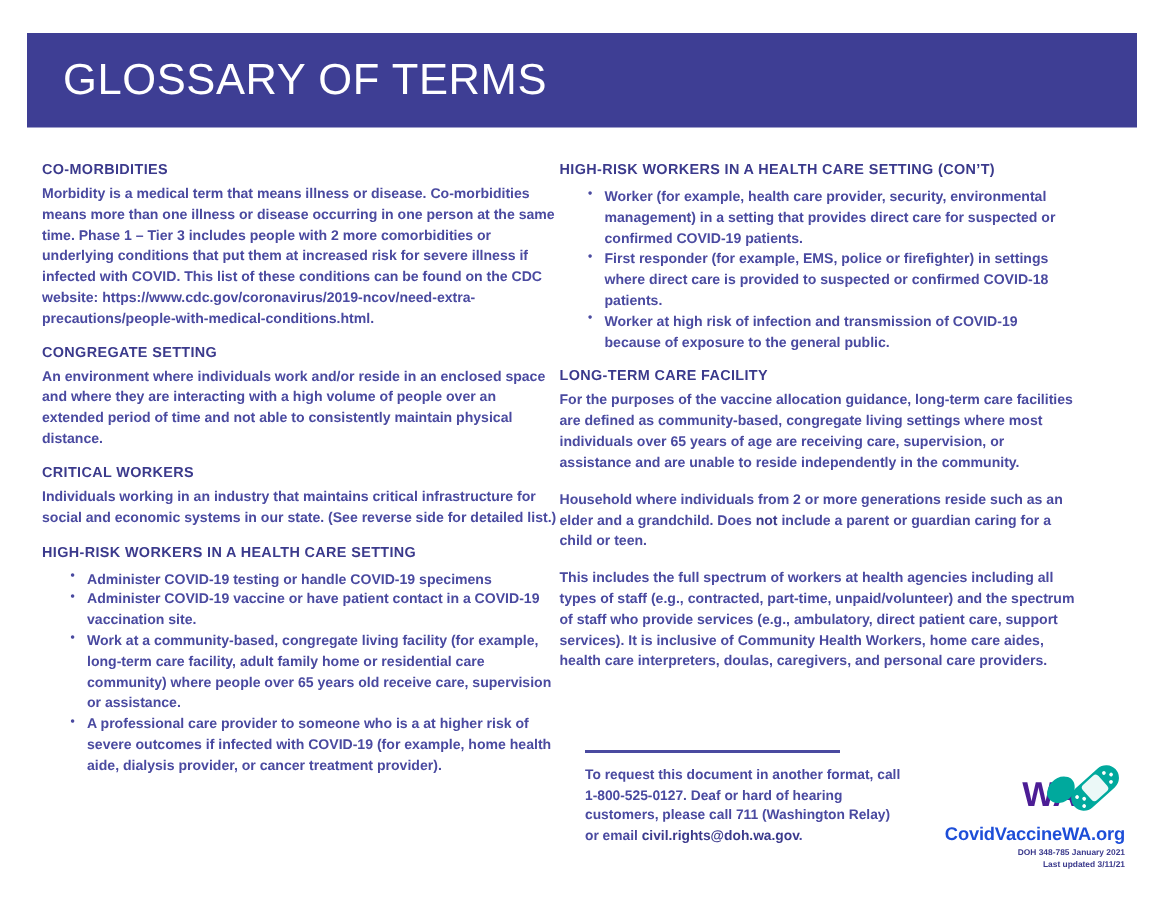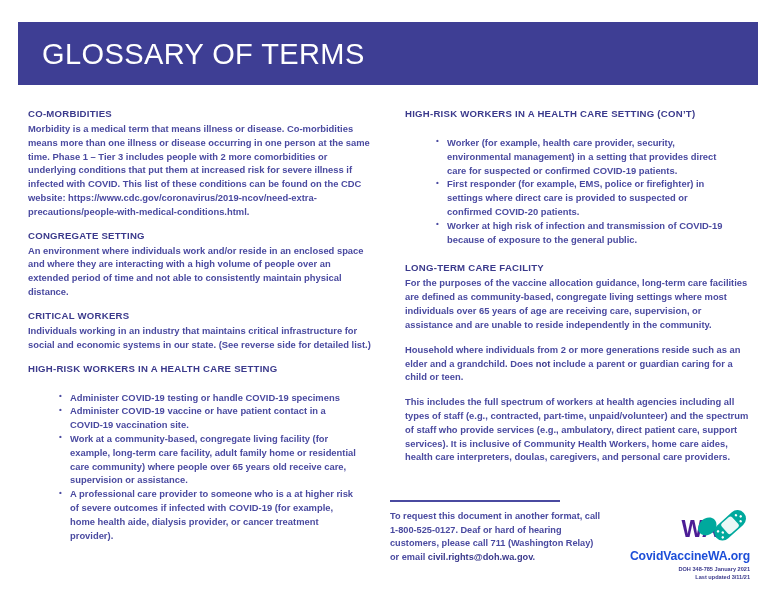--- a/index.html
+++ b/index.html
@@ -42,21 +42,20 @@
     line-height: 1;
     white-space: nowrap;
   }
   
   .columns {
     position: absolute;
     left: 28px;
     top: 108px;
     width: 722px;
     display: flex;
-    gap: 32px;
   }
   .col {
     width: 345px;
     position: relative;
   }
   .col-right { width: 345px; }
 
   .section { margin-bottom: 11px; }
   .section:last-child { margin-bottom: 0; }
 
@@ -70,21 +69,21 @@
     text-transform: uppercase;
   }
   p.sec-body {
     margin: 0;
     font-size: 9.4px;
     line-height: 1.47;
     color: #4a4aa0;
     font-weight: bold;
   }
   ul.sec-list {
-    margin: 16px;
+    margin: 4px;
     padding: 0 0 0 26px;
     list-style: none;
   }
   ul.sec-list li {
     position: relative;
     font-size: 9.4px;
     line-height: 1.47;
     color: #4a4aa0;
     font-weight: bold;
     margin: 0 0 0 0;
@@ -228,21 +227,21 @@
       </div>
 
     </div>
 
     <div class="col col-right">
 
       <div class="section">
         <h2 class="sec-head">HIGH-RISK WORKERS IN A HEALTH CARE SETTING (CON’T)</h2>
         <ul class="sec-list">
           <li>Worker (for example, health care provider, security, environmental management) in a setting that provides direct care for suspected or confirmed COVID-19 patients.</li>
-          <li>First responder (for example, EMS, police or firefighter) in settings where direct care is provided to suspected or confirmed COVID-20 patients.</li>
+          <li>First responder (for example, EMS, police or firefighter) in settings where direct care is provided to suspected or confirmed COVID-18 patients.</li>
           <li>Worker at high risk of infection and transmission of COVID-19 because of exposure to the general public.</li>
         </ul>
       </div>
 
       <div class="section">
         <h2 class="sec-head">LONG-TERM CARE FACILITY</h2>
         <p class="sec-body">For the purposes of the vaccine allocation guidance, long-term care facilities are defined as community-based, congregate living settings where most individuals over 65 years of age are receiving care, supervision, or assistance and are unable to reside independently in the community.</p>
       </div>
 
       <div class="section">

